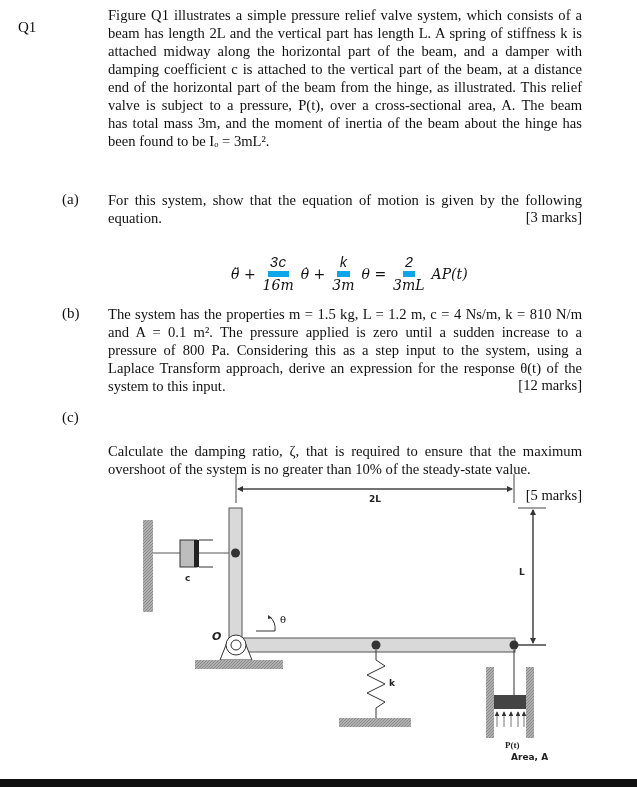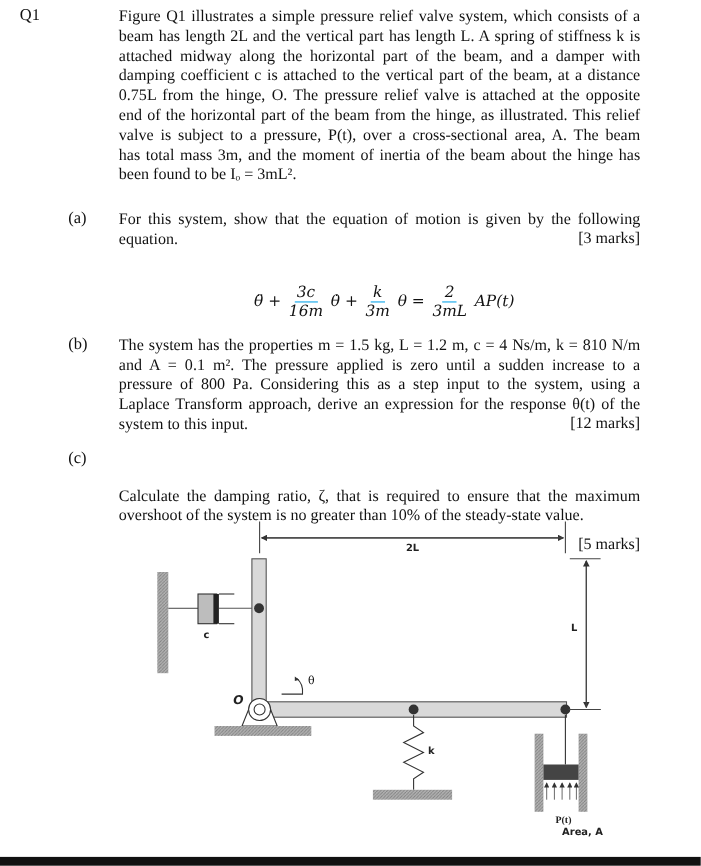--- a/index.html
+++ b/index.html
@@ -7,37 +7,36 @@
          font-family:"Liberation Serif", "DejaVu Serif", serif; color:#111; }
   .abs { position:absolute; }
   .qnum { position:absolute; left:18px; font-size:15px; }
   .plabel { position:absolute; left:62px; font-size:15px; }
   .para { position:absolute; left:108px; width:474px; font-size:14.6px; line-height:18px; text-align:justify; }
   .para .line { display:block; text-align:justify; text-align-last:justify; white-space:nowrap; }
   .para .line.last { text-align-last:left; }
   .marks { position:absolute; right:55px; font-size:14.6px; }
   .eq { position:absolute; left:228px; top:254px; height:40px; font-family:"DejaVu Serif", serif; font-style:italic; font-size:14px; display:flex; align-items:center; }
   .frac { display:inline-flex; flex-direction:column; align-items:center; margin:0 2px; }
-  .frac .num { border-bottom:1px solid #0ea5e9; padding:0 2px; line-height:16px; }
+  .frac .num { border-bottom:6px solid #0ea5e9; padding:0 2px; line-height:16px;font-family:Liberation Mono, monospace; }
   .frac .den { line-height:16px; padding:0 2px; }
   .eq .t { margin:0 3px; }
   .diagram-label { position:absolute; font-family:"DejaVu Sans", sans-serif; font-weight:bold; font-size:9px; color:#222; }
   .footer-bar { position:absolute; left:0; top:779px; width:637px; height:8px; background:#111; }
 </style>
 </head>
 <body>
 
-<div class="qnum" style="top:6px;">Q1</div>
+<div class="qnum" style="top:19px;">Q1</div>
 
 <div class="para" style="top:6px;">
   <span class="line">Figure Q1 illustrates a simple pressure relief valve system, which consists of a</span>
   <span class="line">beam has length 2L and the vertical part has length L. A spring of stiffness k is</span>
   <span class="line">attached midway along the horizontal part of the beam, and a damper with</span>
   <span class="line">damping coefficient c is attached to the vertical part of the beam, at a distance</span>
-  <span class="line">0.75L from the hinge, O. The pressure relief valve is attached at the opposite</span>
   <span class="line">end of the horizontal part of the beam from the hinge, as illustrated. This relief</span>
   <span class="line">valve is subject to a pressure, P(t), over a cross-sectional area, A. The beam</span>
   <span class="line">has total mass 3m, and the moment of inertia of the beam about the hinge has</span>
   <span class="line last">been found to be  Iₒ = 3mL².</span>
 </div>
 
 <div class="plabel" style="top:191px;">(a)</div>
 <div class="para" style="top:191px;">
   <span class="line">For this system, show that the equation of motion is given by the following</span>
   <span class="line last">equation.</span>

